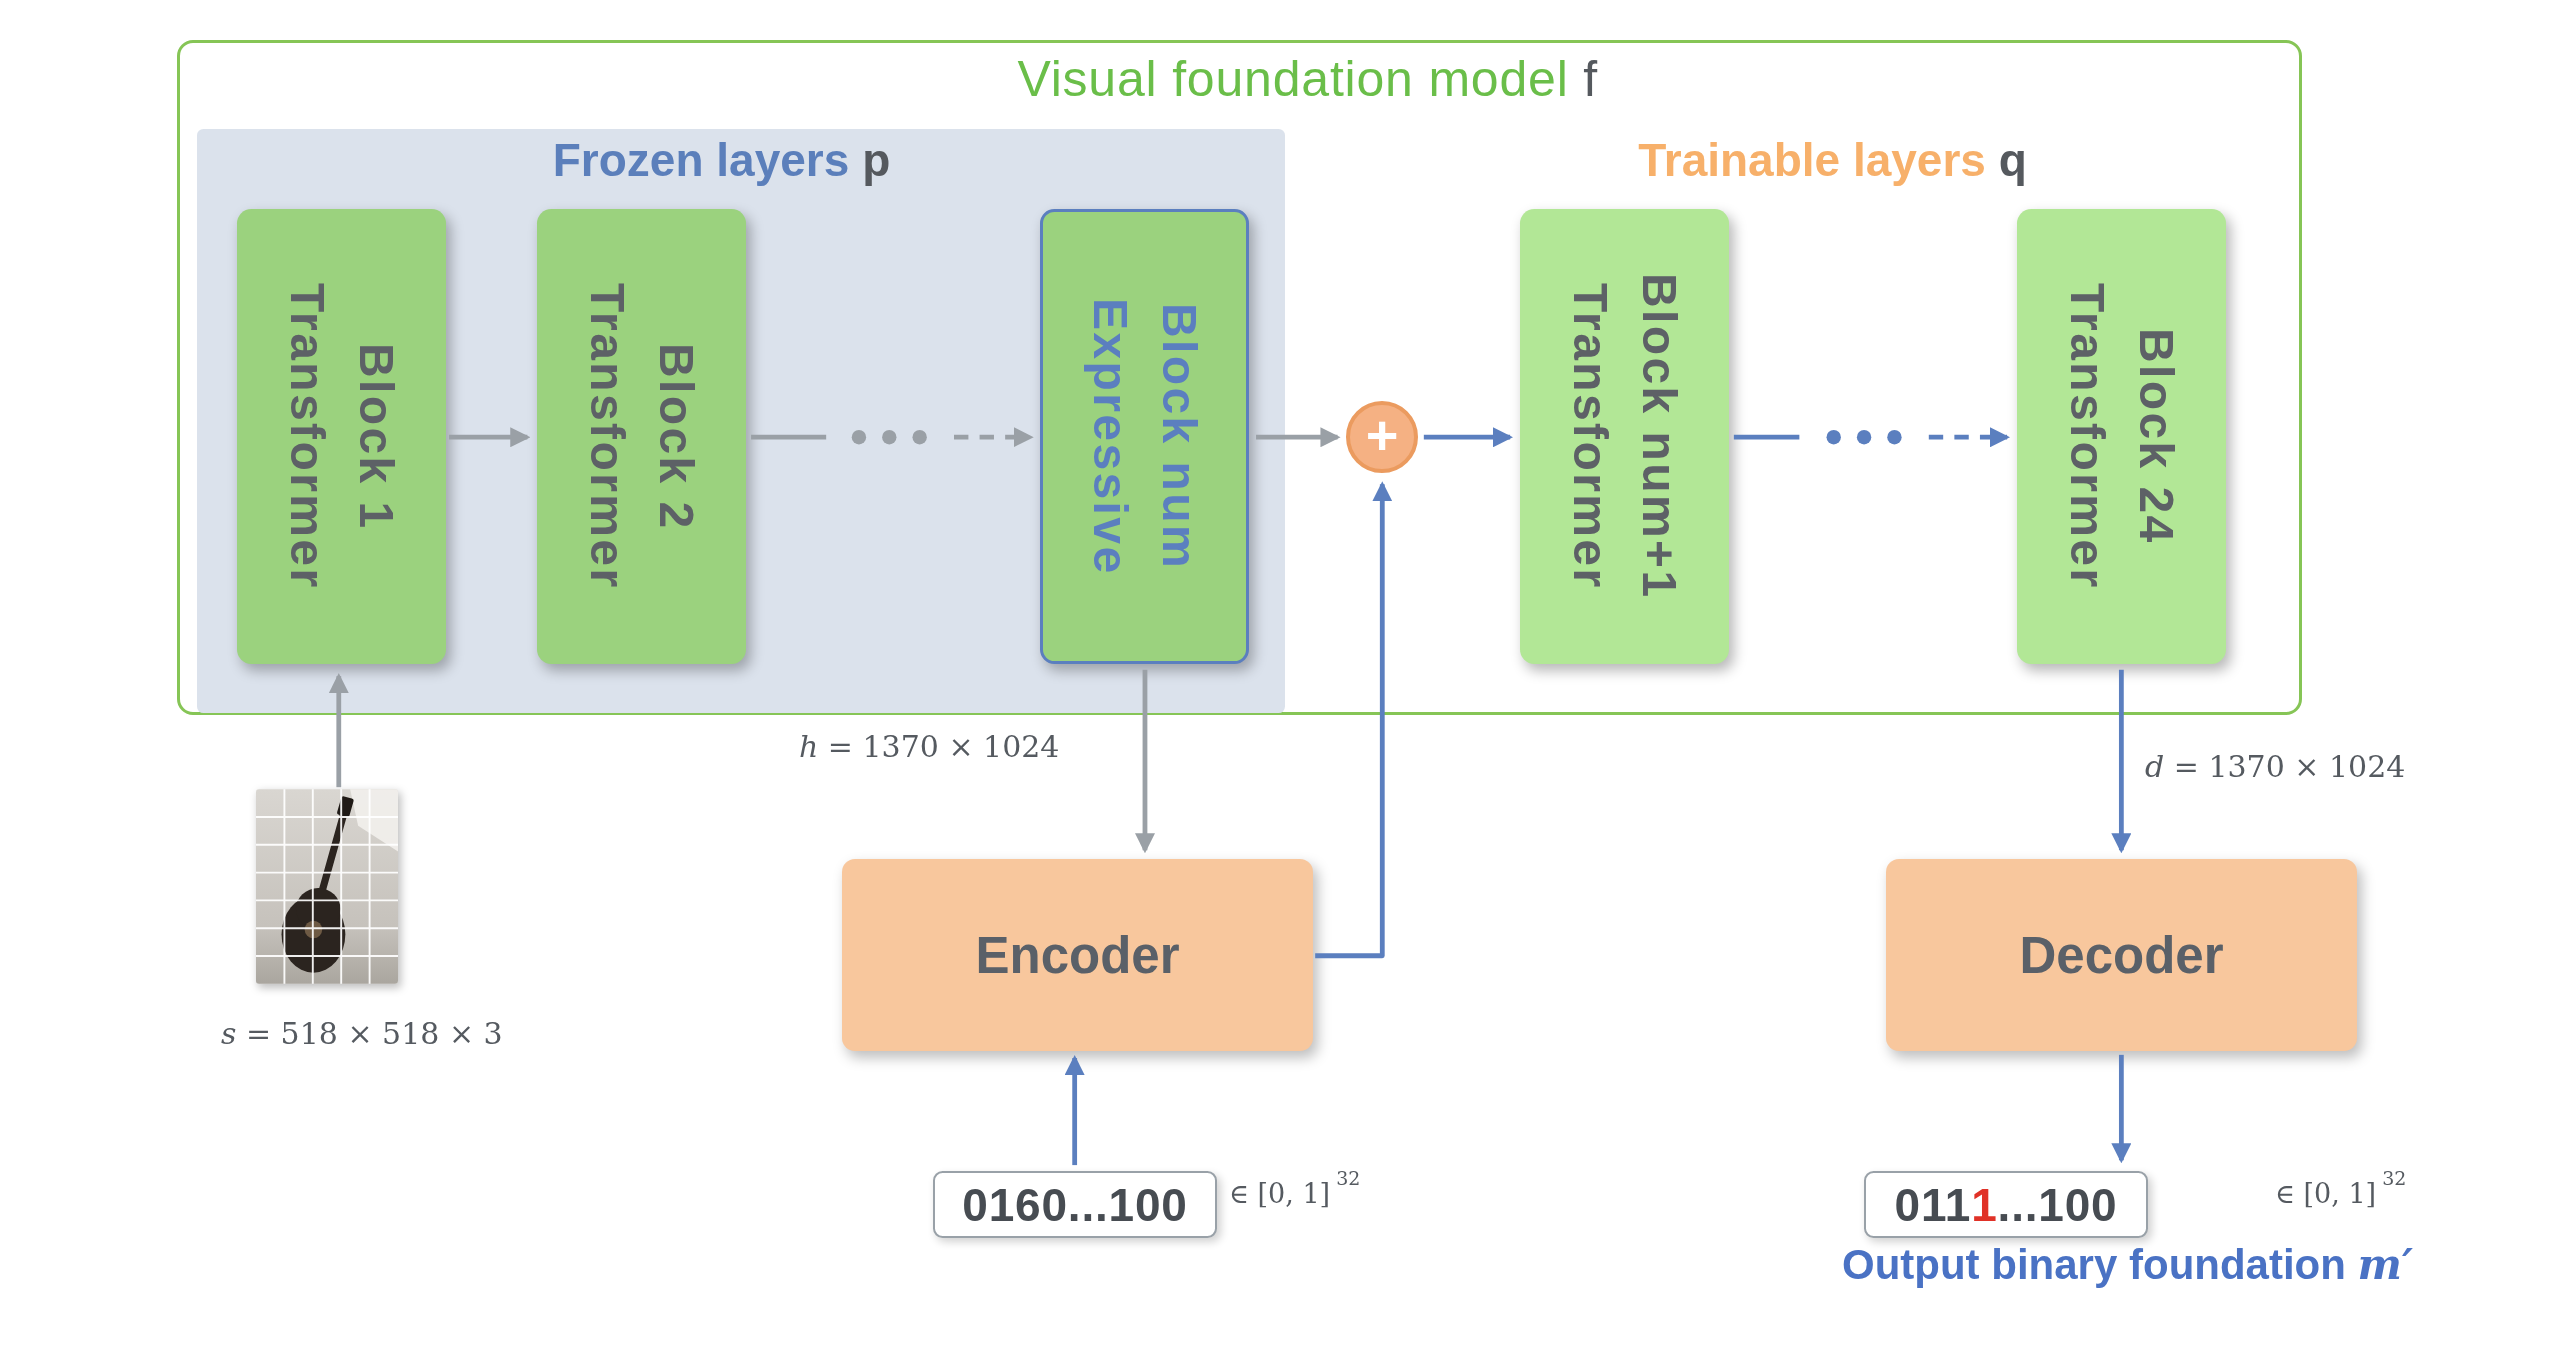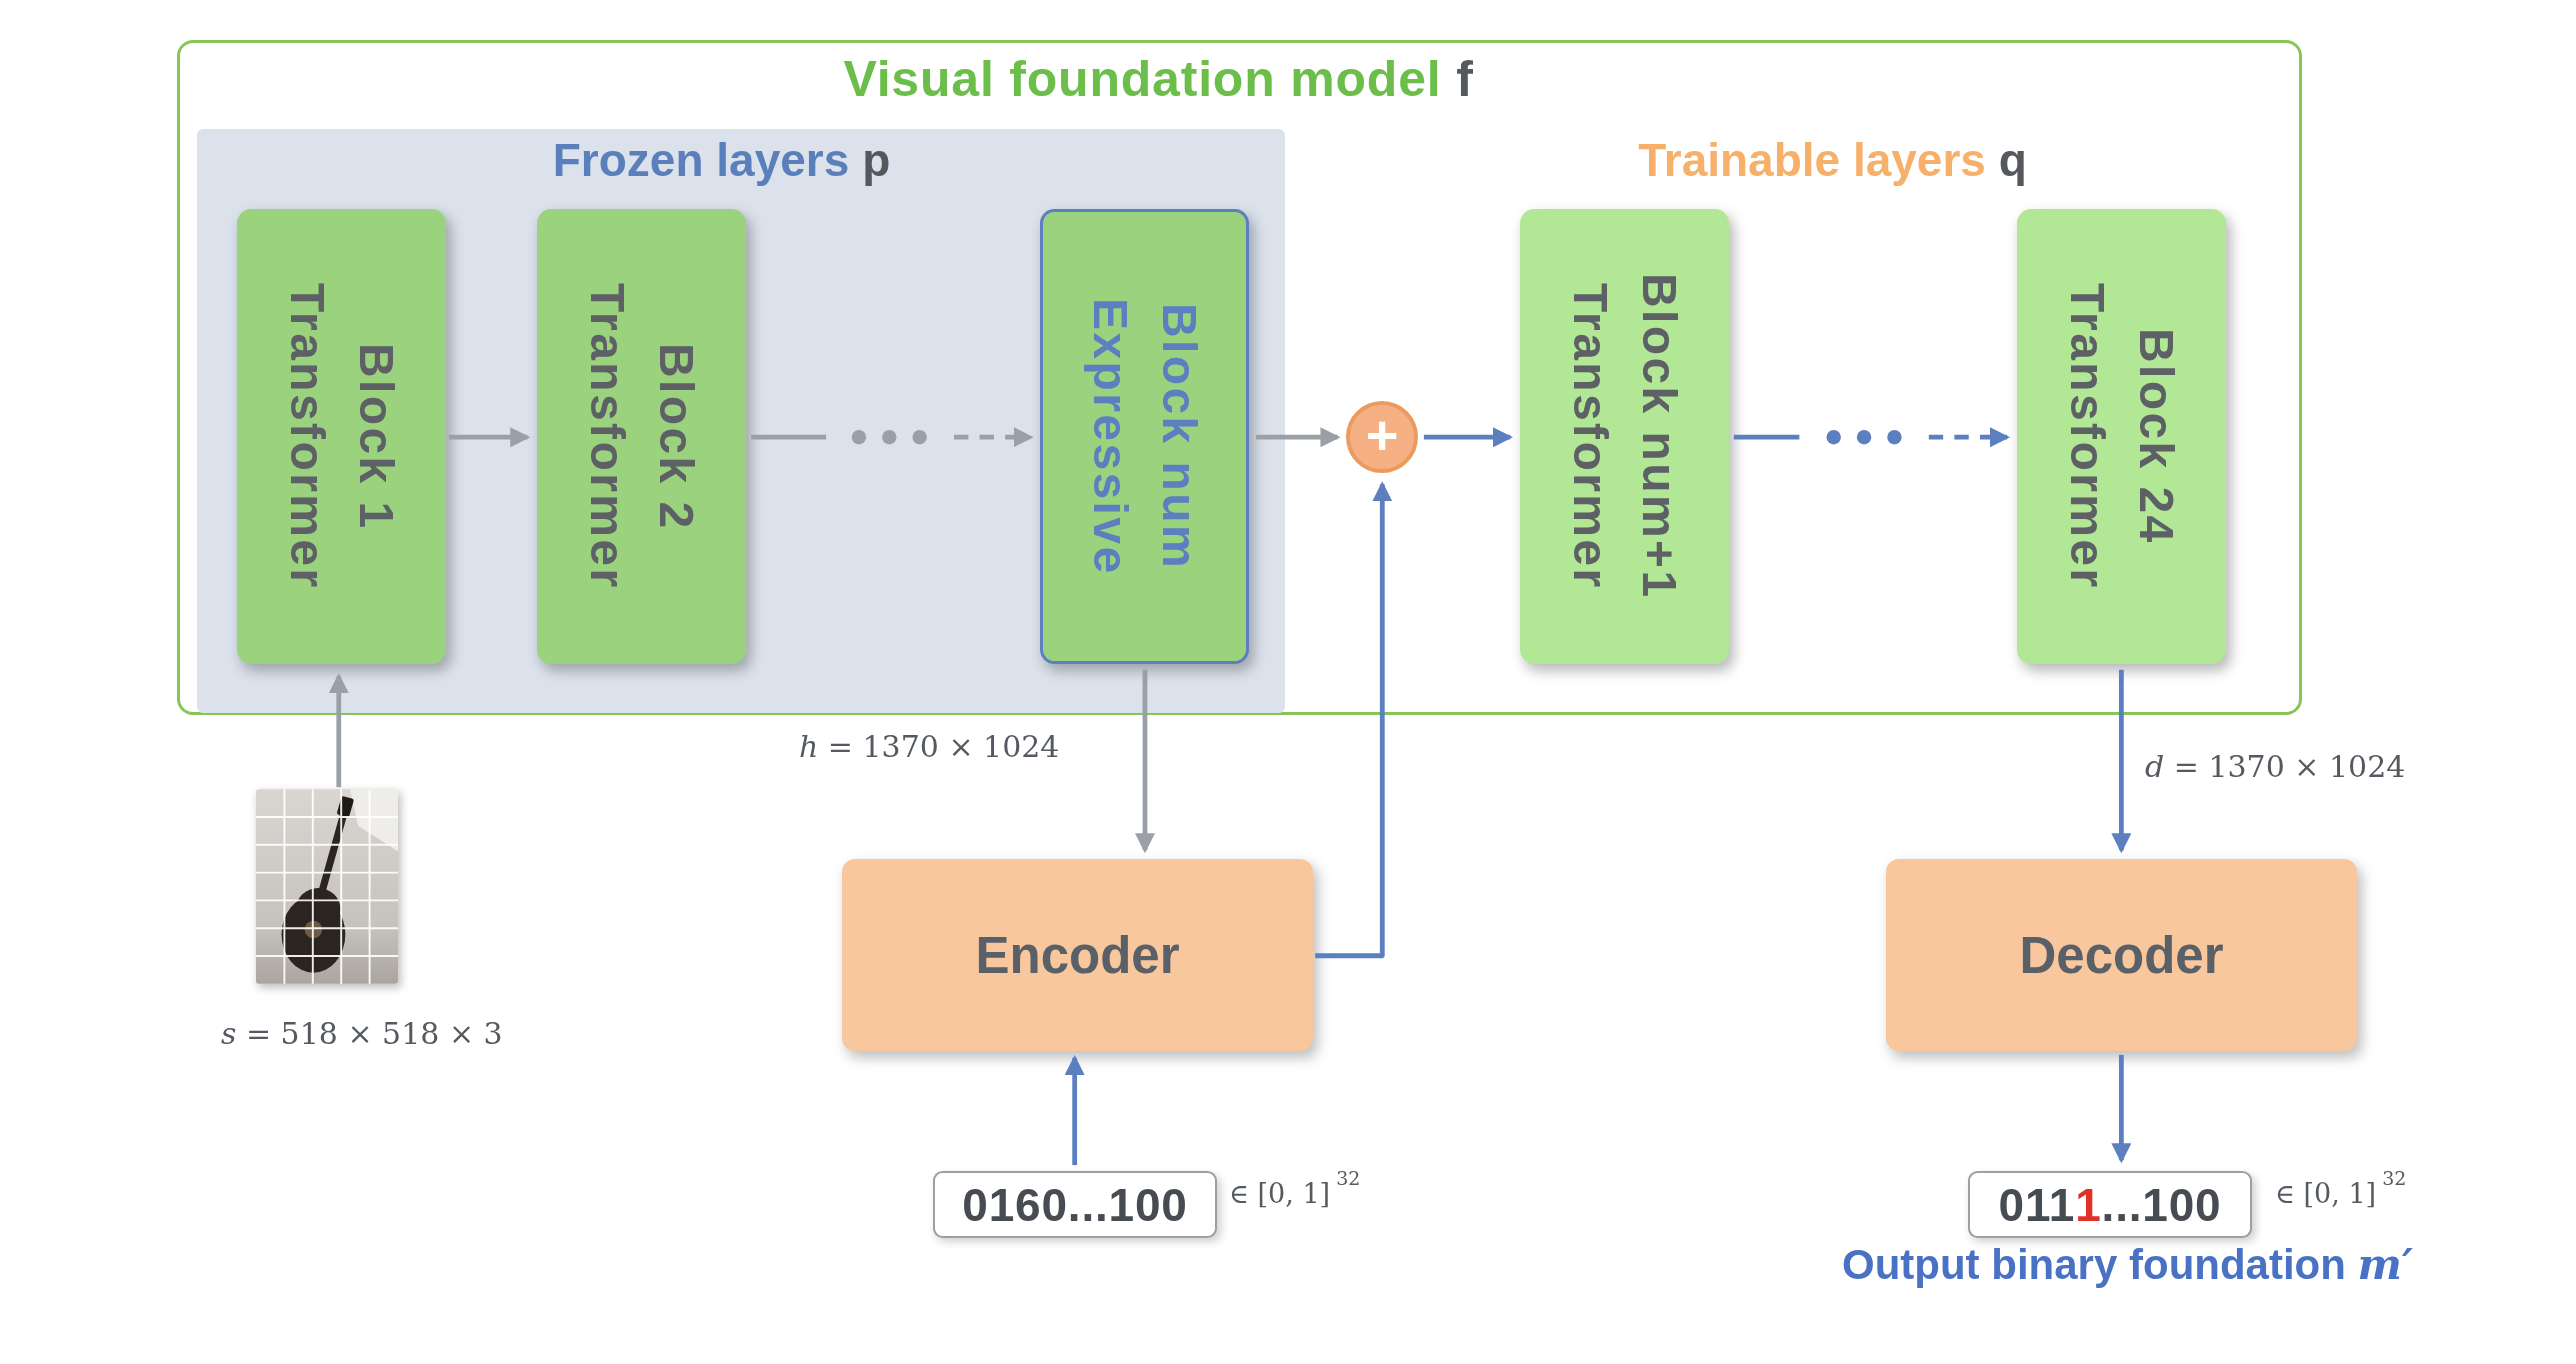--- a/index.html
+++ b/index.html
@@ -5,22 +5,22 @@
   * { margin:0; padding:0; box-sizing:border-box; }
   body { background:#ffffff; font-family:"Liberation Sans", sans-serif; }
   #canvas { position:relative; width:2576px; height:1365px; background:#ffffff; overflow:hidden; }
 
   
   .outer-box { position:absolute; left:177px; top:40px; width:2125px; height:675px;
     border:3.2px solid #86c556; border-radius:16px; background:#ffffff; }
   .frozen-region { position:absolute; left:197px; top:129px; width:1088px; height:584px;
     background:#dbe2ec; border-radius:6.4px; }
 
-  .diagram-title { position:absolute; left:719px; top:50px; width:879px; text-align:center;
-    font-size:50px; font-weight:bold; color:#6abe49; letter-spacing:0.8px; white-space:nowrap; }
+  .diagram-title { position:absolute; left:719px; top:50px; width:879px; text-align:right;
+    font-size:50px; font-weight:normal; color:#6abe49; letter-spacing:0.8px; white-space:nowrap; }
   .diagram-title .var { color:#55595e; }
 
   .region-label { position:absolute; top:133px; width:719px; text-align:center;
     font-size:46px; font-weight:bold; white-space:nowrap; }
   .region-label .var { color:#55595e; }
   .frozen-title { left:362px; color:#5b7fbb; }
   .trainable-title { left:1473px; color:#f7b06a; }
 
   
   .block { position:absolute; top:209px; width:209px; height:455px; border-radius:14.4px;
@@ -61,21 +61,21 @@
   .membership .exp { font-size:19px; position:relative; top:-17.6px; margin-left:6px; }
   .mem-in  { left:1229px; }
   .mem-out { left:2275px; }
 
   
   .sigbox { position:absolute; top:1171px; width:284px; height:67px; background:#ffffff;
     border:2.4px solid #99a1a8; border-radius:9.6px; box-shadow:3.2px 4px 8px rgba(0,0,0,0.18);
     display:flex; align-items:center; justify-content:center;
     font-size:46px; font-weight:bold; color:#474c52; letter-spacing:0.8px; white-space:nowrap; }
   .sig-in  { left:933px; }
-  .sig-out { left:1968px; }
+  .sig-out { left:1864px; }
   .sigbox .hl { color:#e03127; }
 
   .sig-caption { position:absolute; top:1240px; width:559px; text-align:center;
     font-size:42px; font-weight:bold; color:#4a72c4; white-space:nowrap; }
   .cap-in  { left:796px; }
   .cap-out { left:1842px; }
   .sig-caption .var { font-family:"DejaVu Serif", serif; font-style:italic; }
 
   
   .photo { position:absolute; left:256px; top:789px; width:142px; height:195px;

